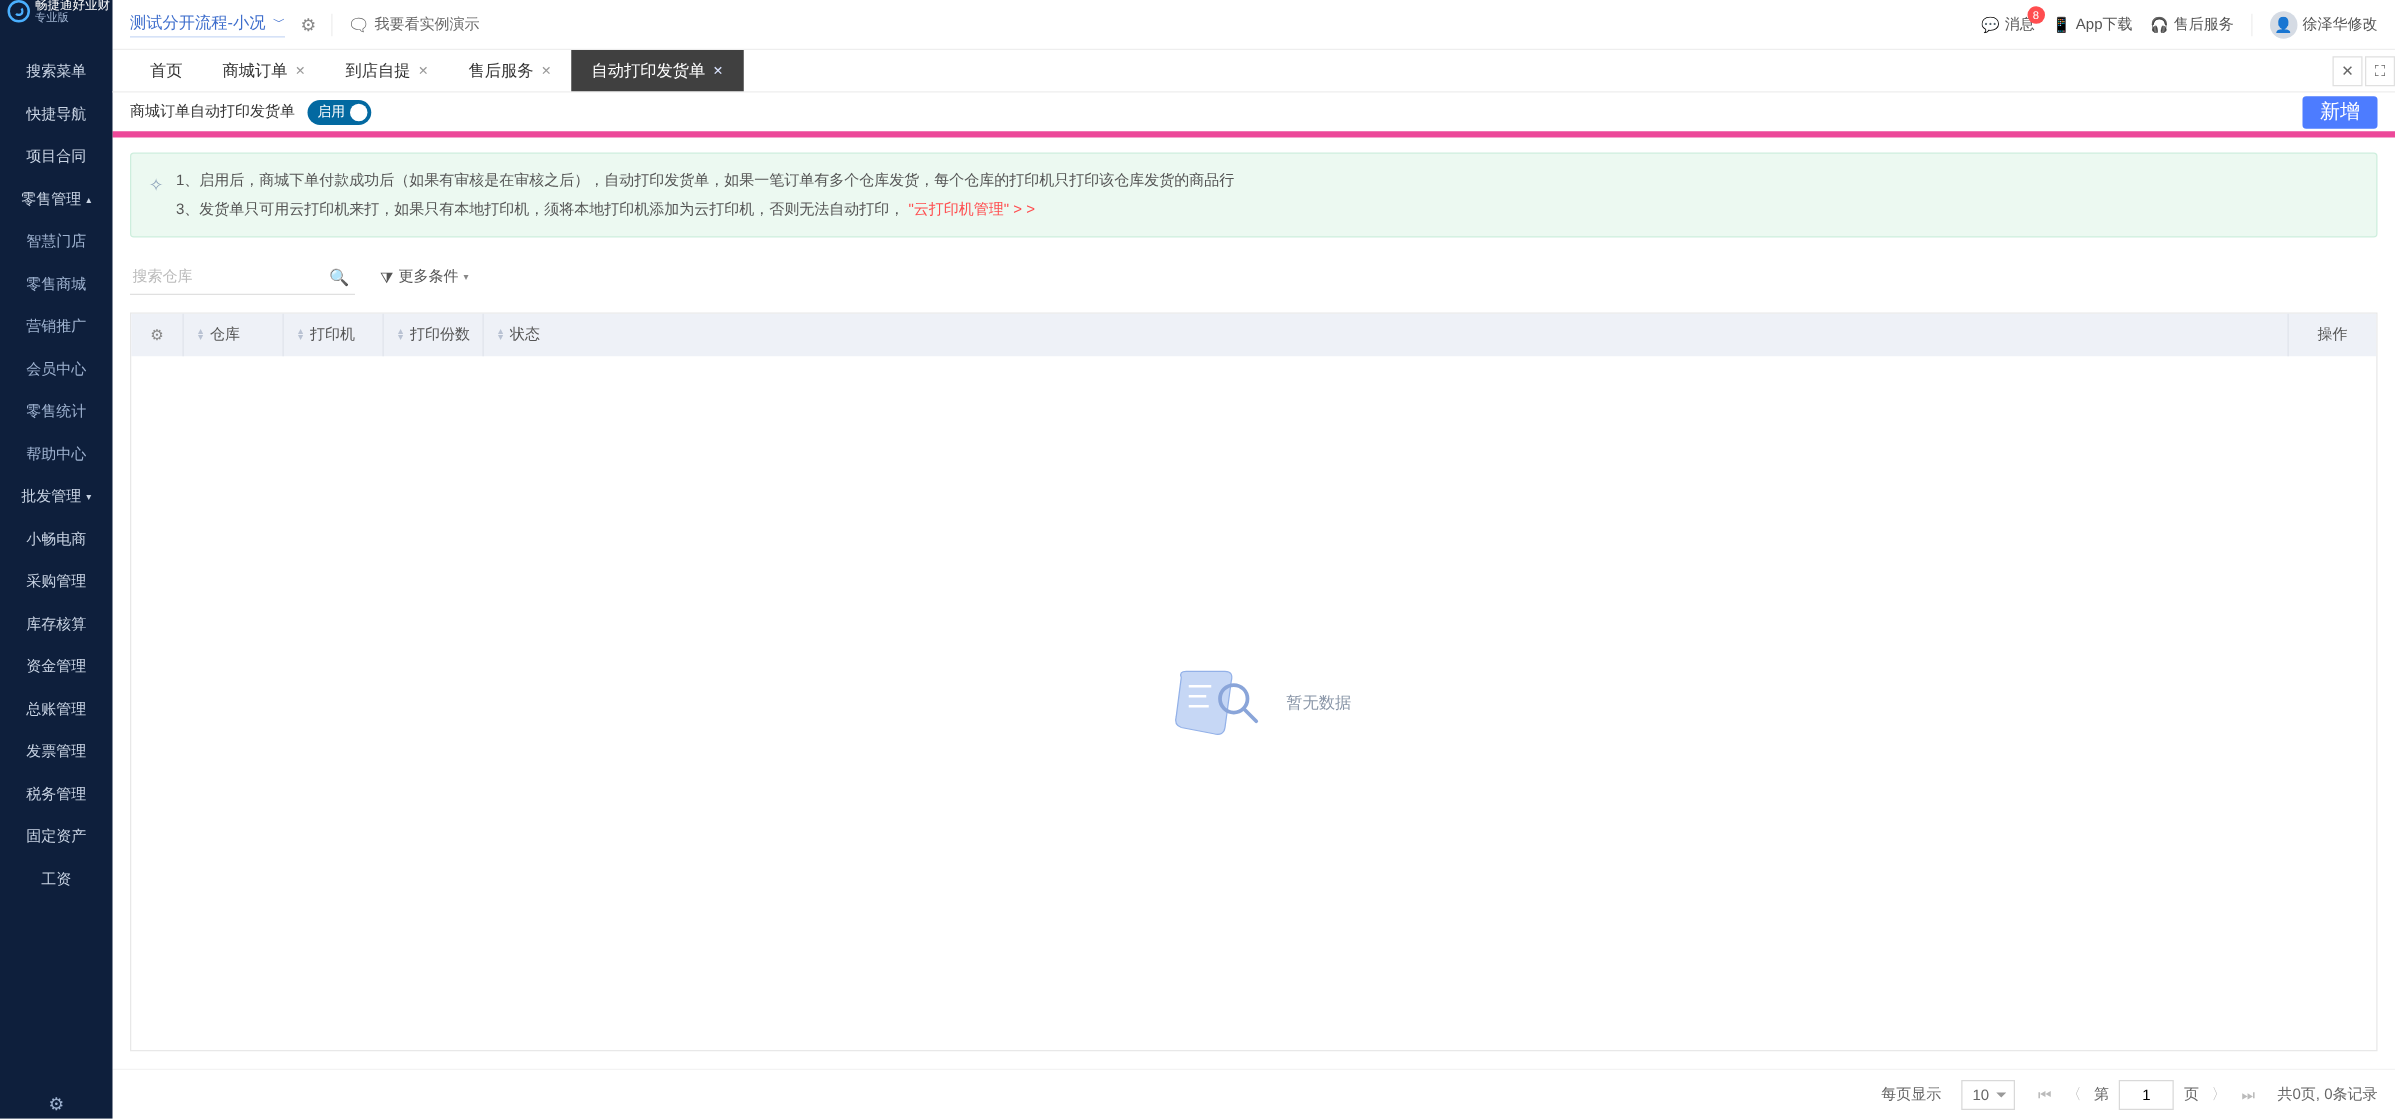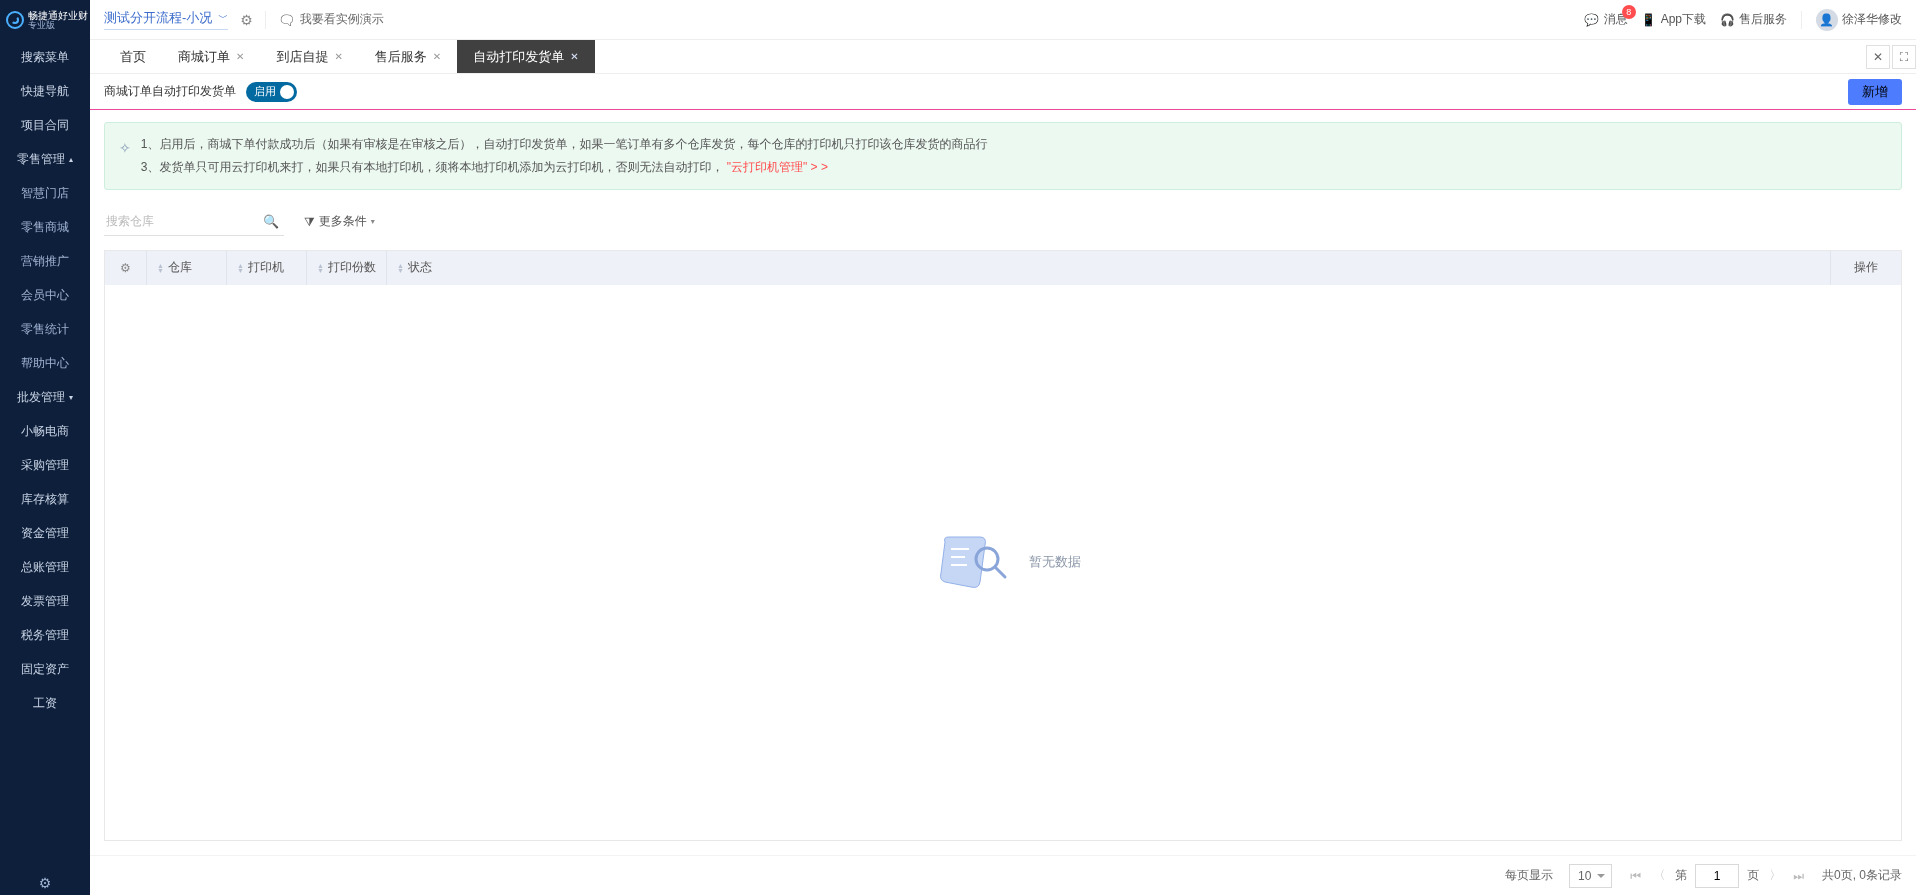--- a/index.html
+++ b/index.html
@@ -1,21 +1,21 @@
 <!DOCTYPE html>
 <html><head>
 <meta charset="utf-8">
 <style>
   *{box-sizing:border-box;margin:0;padding:0;font-family:"Microsoft YaHei","PingFang SC",Arial,sans-serif;}
   html,body{height:100%;width:100%;background:#fff;overflow:hidden;}
   body{font-size:12px;color:#333;}
   .app{display:flex;height:100%;width:100%;}
   
   .sidebar{width:90px;background:#0e1f3c;color:#c9d4e4;display:flex;flex-direction:column;flex-shrink:0;position:relative;}
-  .logo{height:40px;display:flex;align-items:center;padding:0 6px;gap:4px;}
+  .logo{height:40px;display:flex;align-items:flex-start;padding:0 6px;gap:4px;}
   .logo-icon{width:18px;height:18px;border-radius:50%;border:2px solid #4ab0ff;position:relative;flex-shrink:0;}
   .logo-icon::after{content:"";position:absolute;inset:3px;border:2px solid #4ab0ff;border-radius:50%;border-top-color:transparent;border-left-color:transparent;}
   .logo-text{display:flex;flex-direction:column;line-height:1;}
   .logo-text .t1{font-size:10px;color:#fff;white-space:nowrap;}
   .logo-text .t2{font-size:9px;color:#9fb3d1;}
   .nav{flex:1;overflow-y:auto;}
   .nav-item{height:34px;display:flex;align-items:center;justify-content:center;cursor:pointer;font-size:12px;position:relative;gap:4px;}
   .nav-item.sub{color:#9fb3d1;}
   .nav-arrow{font-size:8px;}
   .sidebar-footer{height:24px;display:flex;align-items:center;justify-content:center;color:#9fb3d1;font-size:14px;}
@@ -35,26 +35,26 @@
   .avatar{width:22px;height:22px;border-radius:50%;background:#d5dbe4;display:flex;align-items:center;justify-content:center;color:#888;font-size:12px;}
   
   .tabs{height:34px;display:flex;align-items:stretch;border-bottom:1px solid #eee;padding-left:14px;position:relative;}
   .tab{padding:0 16px;display:flex;align-items:center;gap:6px;cursor:pointer;font-size:13px;color:#333;position:relative;}
   .tab.active{background:#404040;color:#fff;}
   .tab-close{font-size:10px;color:#999;cursor:pointer;}
   .tab.active .tab-close{color:#dbe4ff;}
   .tabs-right{position:absolute;right:0;top:0;height:100%;display:flex;align-items:center;gap:2px;}
   .tabs-right .sq{width:24px;height:24px;border:1px solid #e0e0e0;display:flex;align-items:center;justify-content:center;color:#666;cursor:pointer;font-size:12px;background:#fff;}
   
-  .actionbar{height:36px;display:flex;align-items:center;padding:0 14px;gap:10px;border-bottom:1px solid #ec4899;}
+  .actionbar{height:36px;display:flex;align-items:center;padding:0 14px;gap:10px;border-bottom:5px solid #ec4899;}
   .actionbar-label{font-size:12px;color:#333;}
   .toggle{display:flex;align-items:center;background:#0369a1;color:#fff;border-radius:12px;height:20px;padding:0 3px 0 8px;gap:4px;font-size:11px;cursor:pointer;}
   .toggle-knob{width:14px;height:14px;background:#fff;border-radius:50%;}
   .actionbar-spacer{flex:1;}
-  .btn-primary{background:#4d7cff;color:#000000;border:none;border-radius:3px;height:26px;padding:0 14px;cursor:pointer;font-size:13px;font-family:Liberation Serif, serif;}
+  .btn-primary{background:#4d7cff;color:#ffffff;border:none;border-radius:3px;height:26px;padding:0 14px;cursor:pointer;font-size:16px;font-family:Liberation Serif, serif;}
   
   .content{flex:1;overflow:auto;padding:12px 14px 14px;display:flex;flex-direction:column;}
   .tip-box{background:#ecf9f1;border:1px solid #cdeedd;border-radius:3px;padding:10px 14px;display:flex;gap:10px;font-size:12px;color:#555;line-height:1.9;}
   .tip-icon{color:#8aa0b8;font-size:14px;margin-top:2px;}
   .tip-link{color:#ff4d4f;cursor:pointer;}
   .filter-row{display:flex;align-items:center;gap:20px;margin:18px 0 14px;}
   .search-wrap{position:relative;width:180px;}
   .search-input{width:100%;height:28px;border:none;border-bottom:1px solid #e0e0e0;padding:0 26px 0 2px;font-size:12px;color:#333;outline:none;}
   .search-input::placeholder{color:#bbb;}
   .search-icon{position:absolute;right:4px;top:6px;color:#4d7cff;font-size:13px;cursor:pointer;}

